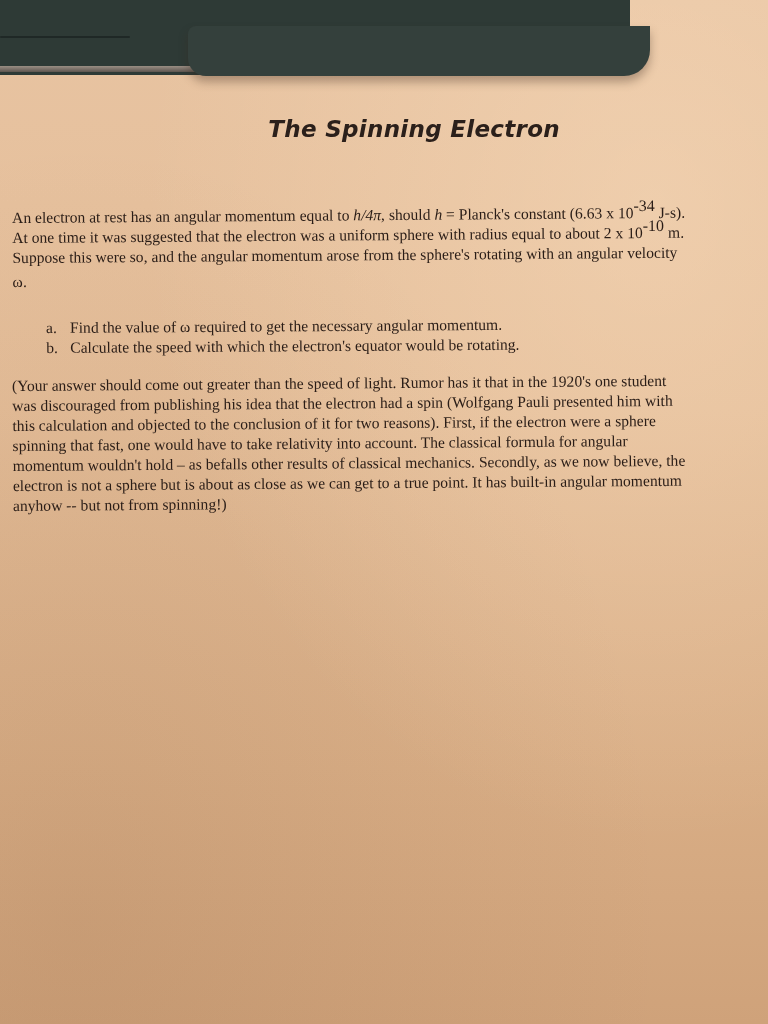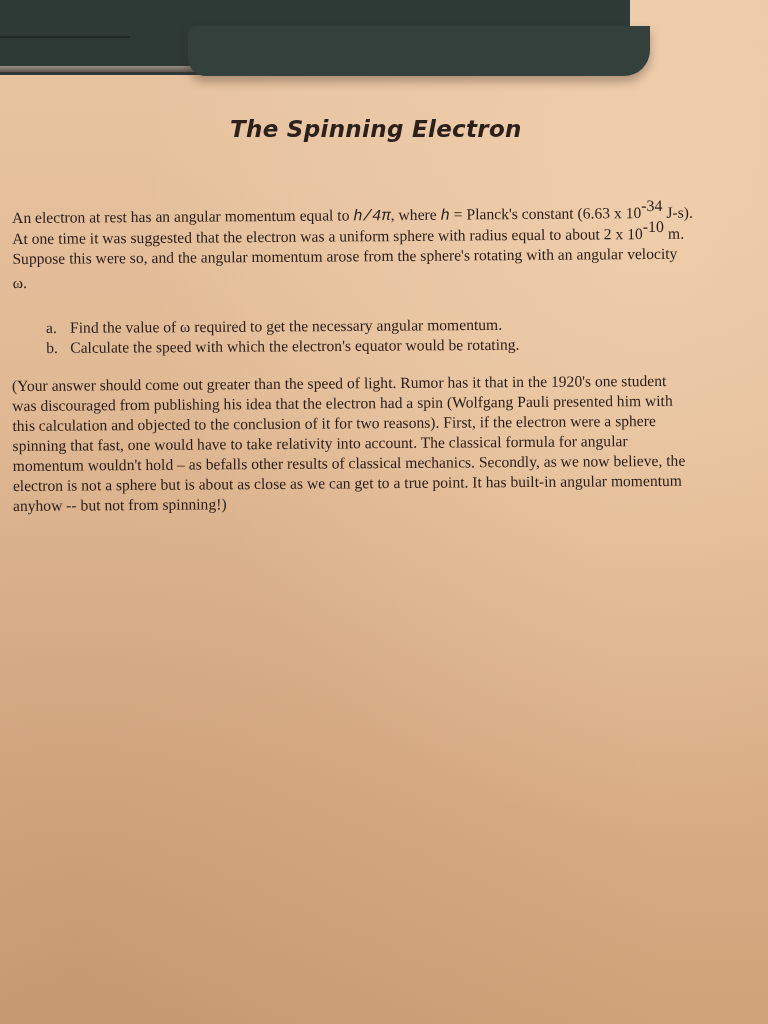--- a/index.html
+++ b/index.html
@@ -65,21 +65,21 @@
       width: 130px;
       height: 2px;
       background: #1f2826;
       border-radius: 2px;
     }
     .title {
       position: absolute;
       left: 230px;
       top: 116px;
       width: 330px;
-      text-align: left;
+      text-align: right;
       font-family: "DejaVu Sans", "Liberation Sans", sans-serif;
       font-weight: bold;
       font-style: italic;
       font-size: 23px;
       color: #2b201b;
       letter-spacing: 0.3px;
     }
     .para {
       position: absolute;
       left: 12px;
@@ -93,21 +93,21 @@
       display: block;
       white-space: nowrap;
     }
     .p1 { top: 208px; }
     .p2 { top: 376px; }
     .sup {
       font-size: 16px;
       vertical-align: 7px;
       line-height: 0;
     }
-    .ital { font-style: italic; font-family: Liberation Mono, monospace; }
+    .ital { font-style: italic; }
     .list {
       position: absolute;
       left: 46px;
       top: 318px;
       font-size: 15.6px;
       line-height: 20px;
       transform: rotate(-0.4deg);
       transform-origin: left top;
     }
     .list-item {
@@ -127,21 +127,21 @@
 <div class="device">
   <div class="device-back"></div>
   <div class="device-seam"></div>
   <div class="device-edge"></div>
   <div class="device-front"></div>
 </div>
 
 <div class="title">The Spinning Electron</div>
 
 <div class="para p1">
-  <span class="line"><span>An electron at rest has an angular momentum equal to </span><span class="ital">h/4π</span><span>, where </span><span class="ital">h</span><span> = Planck's constant (6.63 x 10</span><span class="sup">-34</span><span> J-s).</span></span>
+  <span class="line"><span>An electron at rest has an angular momentum equal to </span><span class="ital">h/4π</span><span>, should </span><span class="ital">h</span><span> = Planck's constant (6.63 x 10</span><span class="sup">-34</span><span> J-s).</span></span>
   <span class="line"><span>At one time it was suggested that the electron was a uniform sphere with radius equal to about 2 x 10</span><span class="sup">-10</span><span> m.</span></span>
   <span class="line">Suppose this were so, and the angular momentum arose from the sphere's rotating with an angular velocity</span>
   <span class="line" style="margin-top:4px;">ω.</span>
 </div>
 
 <div class="list">
   <div class="list-item">
     <span class="list-marker">a.</span>
     <span>Find the value of ω required to get the necessary angular momentum.</span>
   </div>

